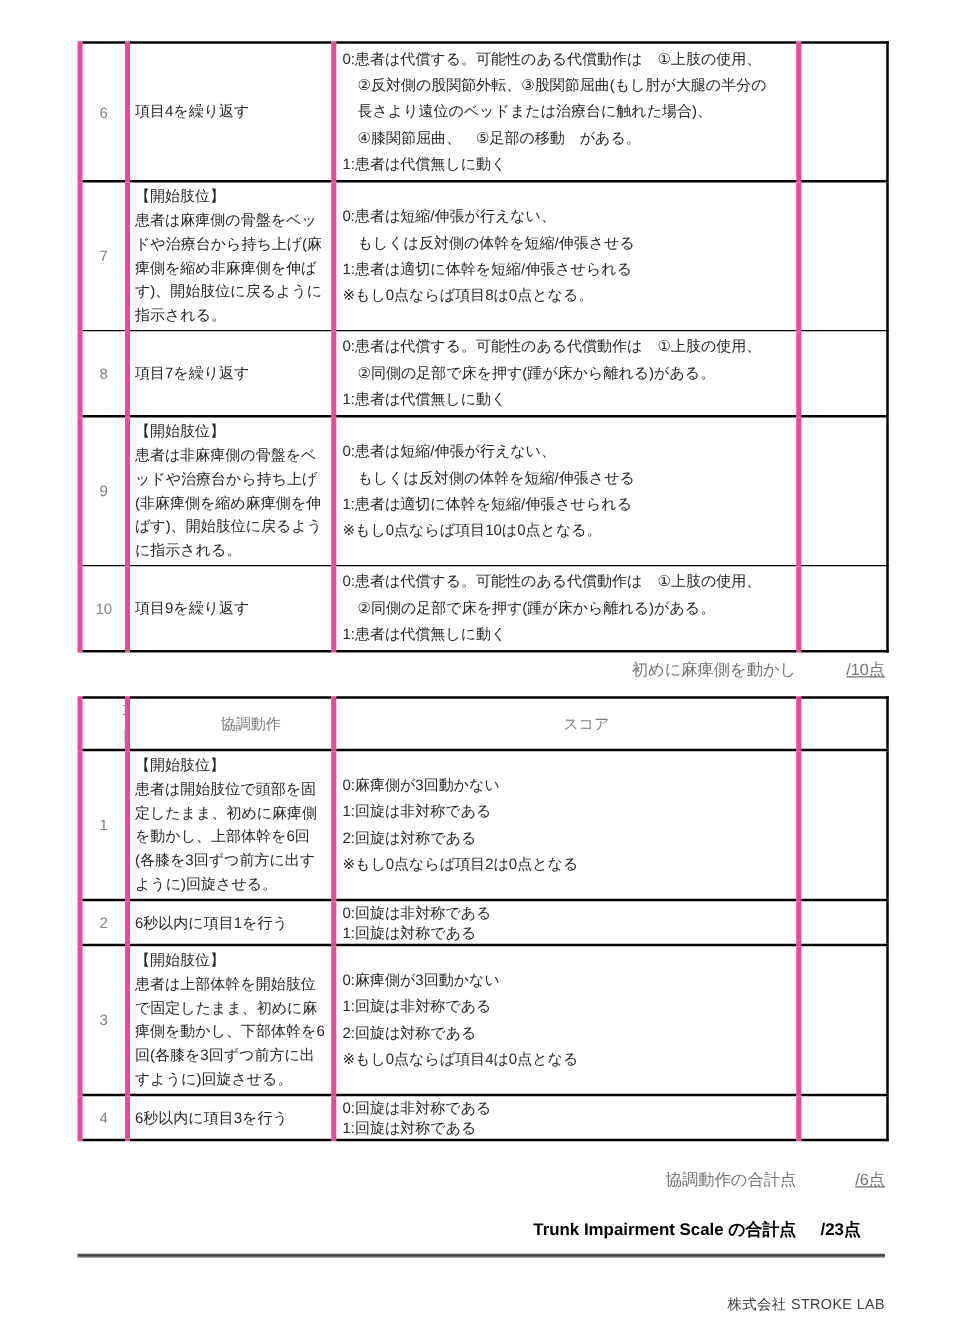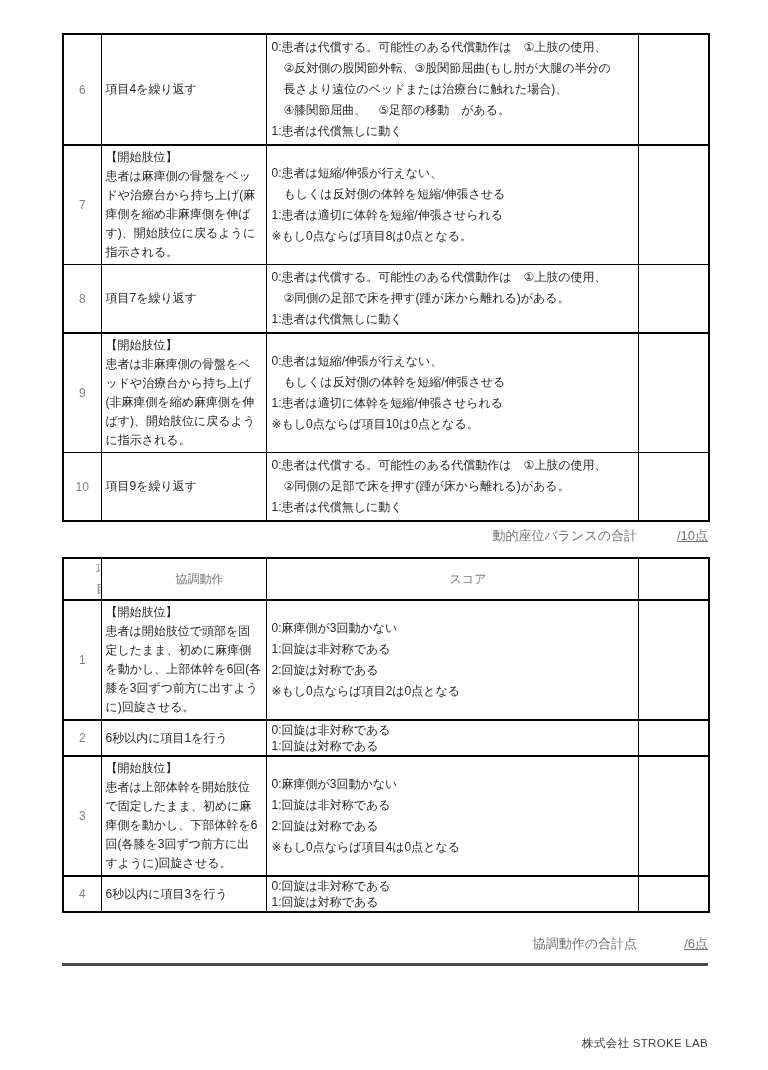--- a/index.html
+++ b/index.html
@@ -21,21 +21,21 @@
     top: 33px;
     width: 646px;
   }
   table.tis {
     width: 646px;
     border-collapse: collapse;
     table-layout: fixed;
     border: 2px solid #000000;
   }
   table.tis td, table.tis th {
-    border-left: 1px solid #ec4899;
+    border-left: 4px solid #ec4899;
     border-right: 1px solid #000000;
     vertical-align: middle;
     font-size: 12px;
     font-weight: normal;
     white-space: pre-wrap;
     overflow: hidden;
   }
   col.c-no    { width: 38px; }
   col.c-item  { width: 165px; }
   col.c-score { width: 372px; }
@@ -175,21 +175,21 @@
           <td class="item">項目9を繰り返す</td>
           <td class="score">0:患者は代償する。可能性のある代償動作は　①上肢の使用、
 　②同側の足部で床を押す(踵が床から離れる)がある。
 1:患者は代償無しに動く</td>
           <td class="entry"></td>
         </tr>
       </tbody>
     </table>
 
     <div class="subtotal subtotal-1">
-      <span>動的座位バランスの合計</span>
+      <span>初めに麻痺側を動かし</span>
       <span class="val">/10点</span>
     </div>
 
     <table class="tis">
       <colgroup>
           <col class="c-no">
           <col class="c-item">
           <col class="c-score">
           <col class="c-entry">
         </colgroup>
@@ -235,19 +235,23 @@
           <td class="entry"></td>
         </tr>
       </tbody>
     </table>
 
     <div class="subtotal subtotal-2">
       <span>協調動作の合計点</span>
       <span class="val">/6点</span>
     </div>
 
+    <div class="grand-total">
+      <span>Trunk Impairment Scale の合計点</span>
+      <span class="val">/23点</span>
+    </div>
 
     <div class="double-rule"></div>
 
   </div>
 
   <div class="page-footer">株式会社 STROKE LAB</div>
 </div>
 
 </body></html>

